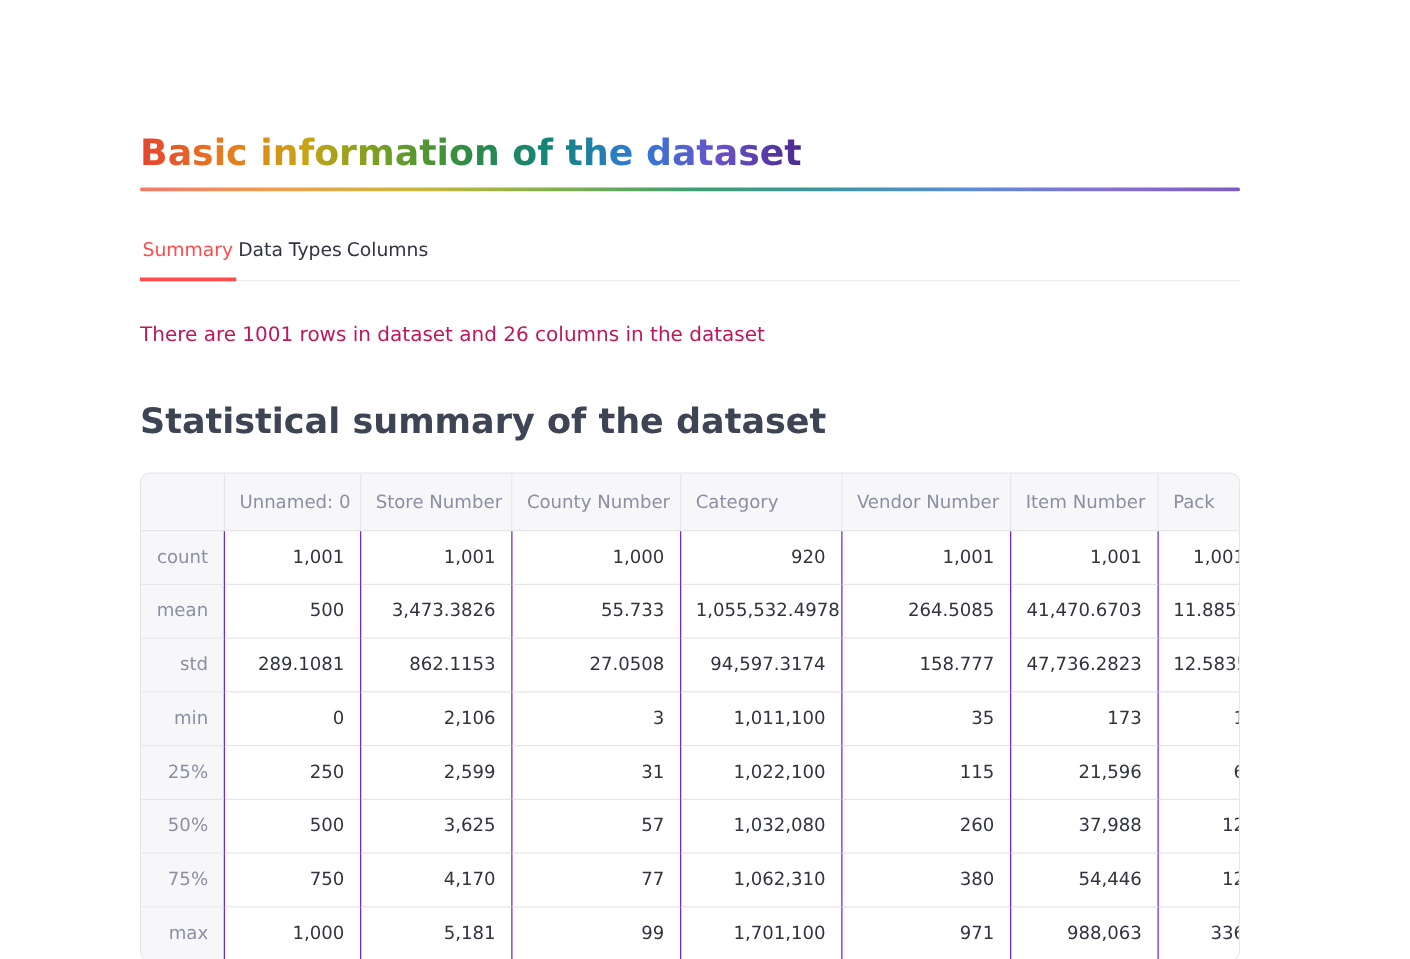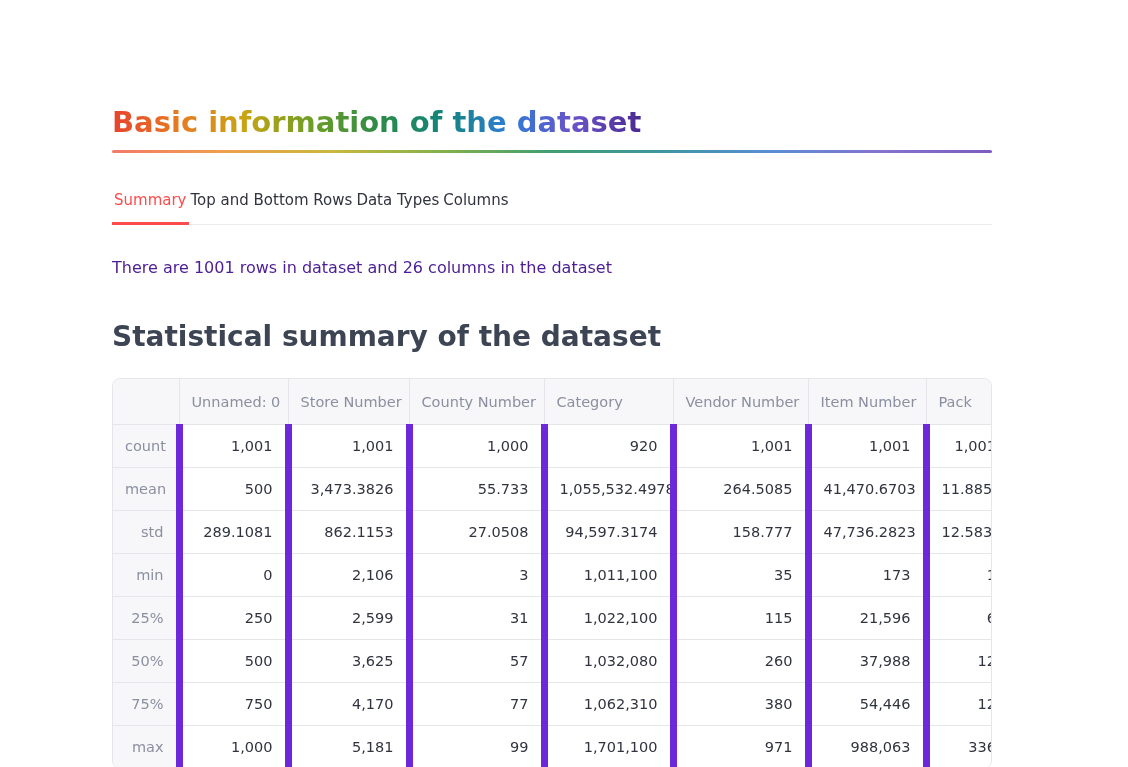--- a/index.html
+++ b/index.html
@@ -57,21 +57,21 @@
   }
   .tab.active {
     color: var(--accent-red, #ff4b4b);
     border-bottom-color: var(--accent-red, #ff4b4b);
   }
 
   .summary-text {
     margin: 31px 0 0 0;
     font-size: 16px;
     line-height: 1.5;
-    color: #4c1d95;
+    color: #be185d;
   }
 
   .section-title {
     margin: 40px 0 0 0;
     font-size: 28px;
     font-weight: 700;
     color: #3d4554;
     line-height: 1.2;
   }
 
@@ -118,40 +118,39 @@
     background: #f7f7f9;
     color: #8b8fa0;
     font-weight: 400;
     text-align: right;
   }
   table.stats tbody td {
     height: 43px;
     background: #ffffff;
     color: #31333f;
     text-align: right;
-    border-left: 7px solid #6d28d9;
+    border-left: 1px solid #6d28d9;
   }
   table.stats tbody tr + tr th,
   table.stats tbody tr + tr td {
     border-top: 1px solid #e6e6ea;
   }
 </style>
 </head>
 <body>
 
 <div class="page">
 
   <h1 class="rainbow-title">Basic information of the dataset</h1>
 
   <div class="rainbow-divider"></div>
 
   <div class="tabbar">
     <div class="tabs" id="tabs-container">
         <button class="tab active">Summary</button>
-        <button class="tab">Top and Bottom Rows</button>
         <button class="tab">Data Types</button>
         <button class="tab">Columns</button>
       </div>
   </div>
 
   <p class="summary-text">There are 1001 rows in dataset and 26 columns in the dataset</p>
 
   <h2 class="section-title">Statistical summary of the dataset</h2>
 
   <div class="table-wrap">

